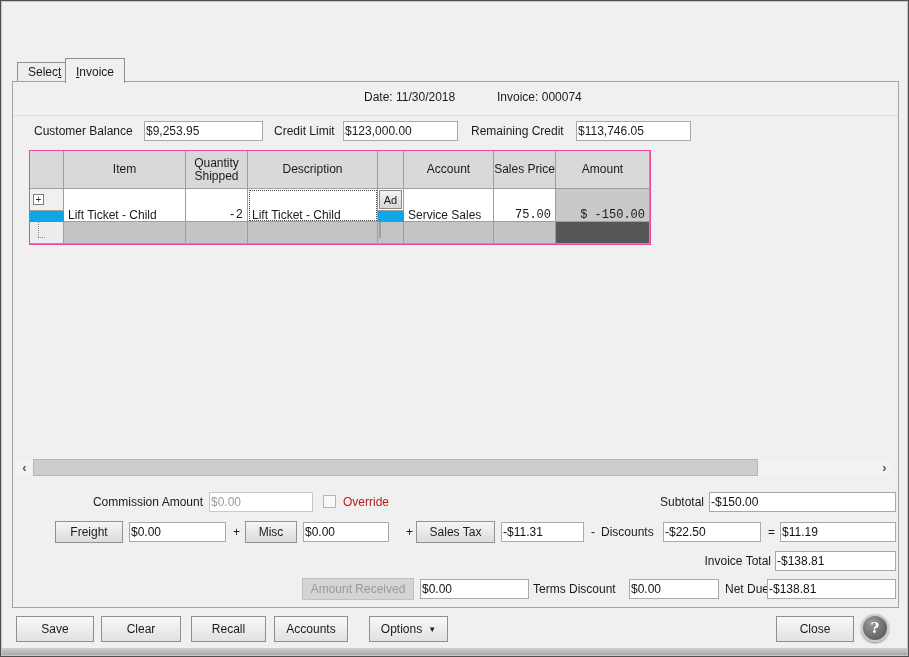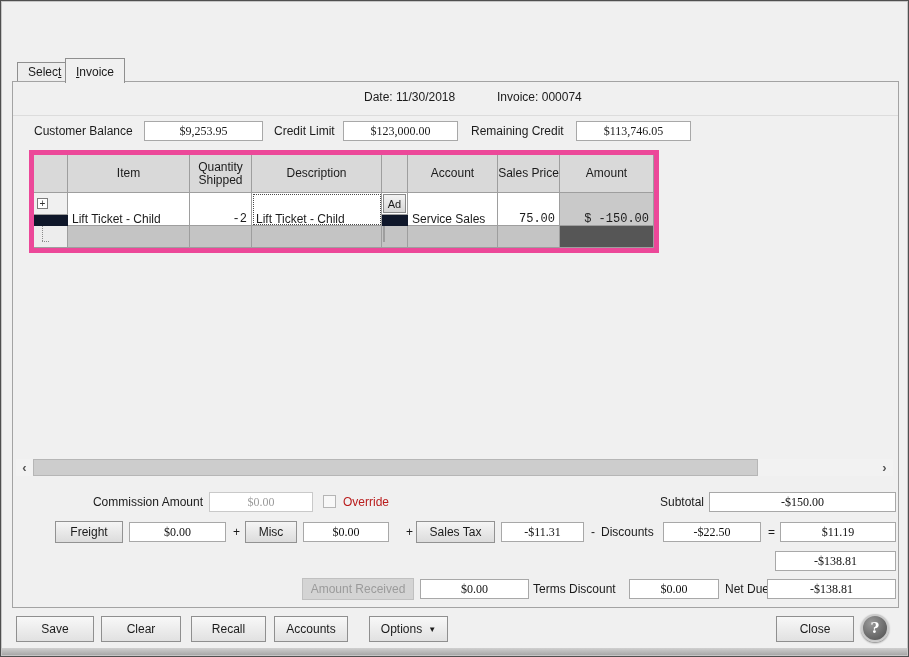--- a/index.html
+++ b/index.html
@@ -24,28 +24,28 @@
   .tab{position:absolute;border:1px solid #8f8f8f;padding:0 10px;display:flex;align-items:flex-end;
        font-size:12px;box-sizing:border-box;background:#ededed}
   .tab-select{left:16px;top:61px;height:19px;z-index:1;border-bottom:none;padding-bottom:2px}
   .tab-invoice{left:64px;top:57px;height:25px;z-index:3;border-bottom:none;background:#f0f0f0;padding-bottom:4px}
   .key{text-decoration:underline}
   
   .panel{position:absolute;left:11px;top:80px;width:887px;height:527px;border:1px solid #a3a3a3;
          box-sizing:border-box;background:#f0f0f0;z-index:2}
   .lbl{position:absolute;line-height:22px;white-space:nowrap}
   .sep1{position:absolute;left:0;right:0;top:33px;border-top:1px solid #dcdcdc}
-  .field{position:absolute;height:20px;border:1px solid #a8a8a8;background:#fff;text-align:center;
-         padding:0 20px;font-family:Liberation Serif, serif;font-size:12px;line-height:18px;box-sizing:border-box}
+  .field{position:absolute;height:20px;border:1px solid #a8a8a8;background:#fff;text-align:left;
+         padding:0 1px;font-family:Liberation Sans, sans-serif;font-size:12px;line-height:18px;box-sizing:border-box}
   input.field{outline:none;color:#111}
   input.field:disabled{color:#9b9b9b;border-color:#c9c9c9;background:#fff}
   
   .grid{position:absolute;left:16px;top:68px;display:grid;
         grid-template-columns:34px 122px 62px 130px 26px 90px 62px 94px;
-        border:5px solid #ec4899;background:#0f172a}
+        border:1px solid #ec4899;background:#0ea5e9}
   .gc{border-right:1px solid #9e9e9e;border-bottom:1px solid #9e9e9e;box-sizing:border-box;overflow:hidden}
   .gh{height:38px;background:#d9d9d9;display:flex;align-items:center;justify-content:center;
       text-align:center;line-height:13px;font-size:12px}
   .gd{height:22px;background:#fff;line-height:20px;padding:16px 4px;font-size:12px;white-space:nowrap}
   .num{font-family:"Liberation Mono",monospace;text-align:right}
   .sel-cell{background:#f0f0f0;position:relative;padding:0}
   .expander{position:absolute;left:3px;top:5px;width:11px;height:11px;border:1px solid #7c7c7c;background:#fff;
             font-size:10px;line-height:9px;text-align:center;box-sizing:border-box;color:#333}
   .desc-focus{outline:1.5px dotted #4a4a4a;outline-offset:-2px}
   .ad-cell{padding:1px;background:#fff}
@@ -179,20 +179,21 @@
     <input class="field" style="left: 290px; top: 440px; width: 86px;" value="$0.00">
     <span class="op" style="left:393px;top:439px">+</span>
     <div class="tbtn" style="left:403px;top:439px;width:79px">Sales Tax</div>
     <input class="field" style="left: 488px; top: 440px; width: 83px;" readonly="" value="-$11.31">
     <span class="op" style="left:578px;top:439px">-</span>
     <span class="lbl" style="left:588px;top:439px">Discounts</span>
     <input class="field" style="left: 650px; top: 440px; width: 98px;" value="-$22.50">
     <span class="op" style="left:755px;top:439px">=</span>
     <input class="field" style="left: 767px; top: 440px; width: 116px;" readonly="" value="$11.19">
 
+    <span class="lbl" style="left:610px;top:468px;width:148px;text-align:right">Invoice Total</span>
     <input class="field" style="left: 762px; top: 469px; width: 121px;" readonly="" value="-$138.81">
 
     <div class="tbtn disabled" style="left:289px;top:496px;width:112px">Amount Received</div>
     <input class="field" style="left: 407px; top: 497px; width: 109px;" value="$0.00">
     <span class="lbl" style="left:520px;top:496px">Terms Discount</span>
     <input class="field" style="left: 616px; top: 497px; width: 90px;" value="$0.00">
     <span class="lbl" style="left:712px;top:496px">Net Due</span>
     <input class="field" style="left: 754px; top: 497px; width: 129px;" readonly="" value="-$138.81">
   </div>
 

